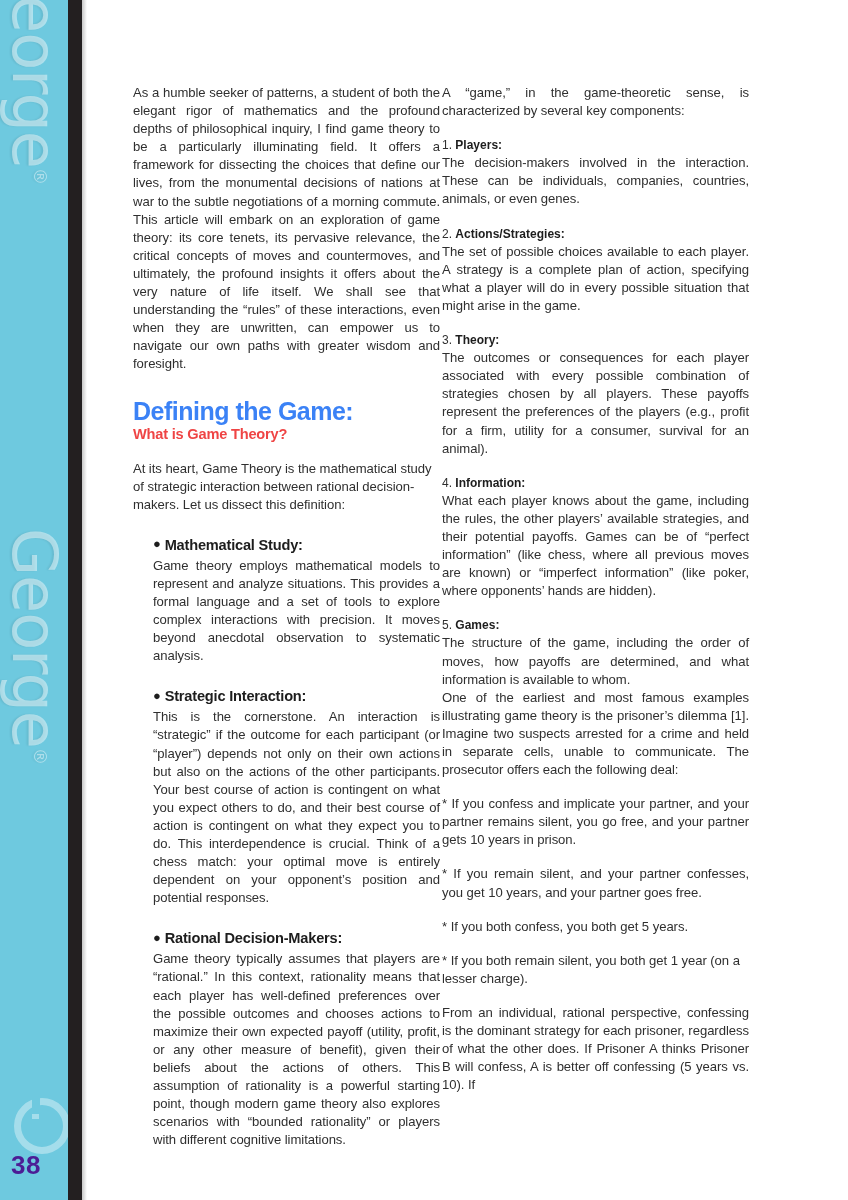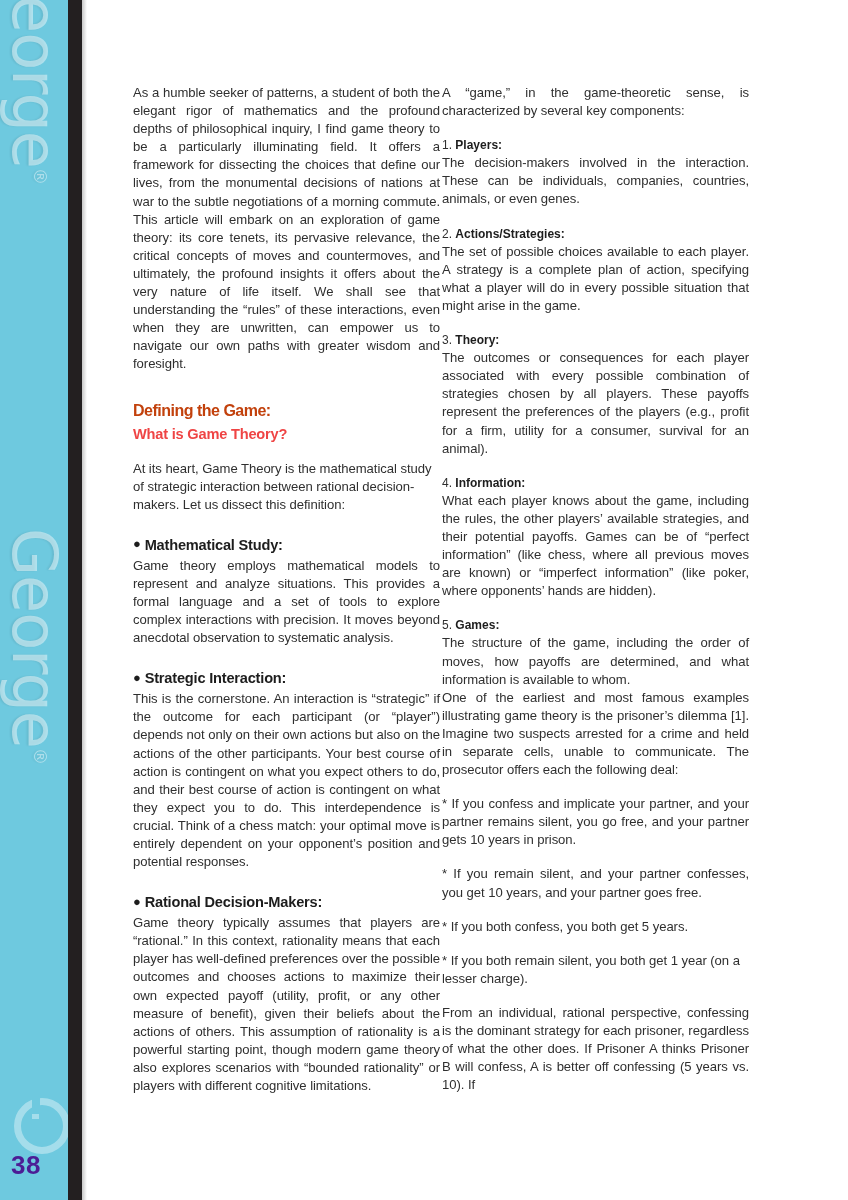--- a/index.html
+++ b/index.html
@@ -137,38 +137,39 @@
   }
   p.body-text + p.body-text {
     margin-top: 16px;
   }
 
   .heading-block {
     margin-top: 24px;
     margin-bottom: 16px;
   }
   .heading-main {
-    font-size: 16px;
+    font-size: 25px;
     line-height: 26px;
     font-weight: bold;
-    color: #c2410c;
+    color: #3b82f6;
     letter-spacing: -0.5px;
     margin: 0;
   }
   .heading-sub {
     font-size: 14.6px;
     line-height: 19px;
     font-weight: bold;
     color: #ef4444;
     letter-spacing: -0.2px;
     margin: 1px 0 0 0;
   }
 
   .bullet-section {
     margin-top: 21px;
+    margin-left: 20px;
   }
   .bullet-heading {
     font-size: 14.6px;
     line-height: 20px;
     font-weight: bold;
     color: #1d1d1d;
     margin: 0 0 1px 0;
     letter-spacing: -0.2px;
   }
   .bullet-dot {

